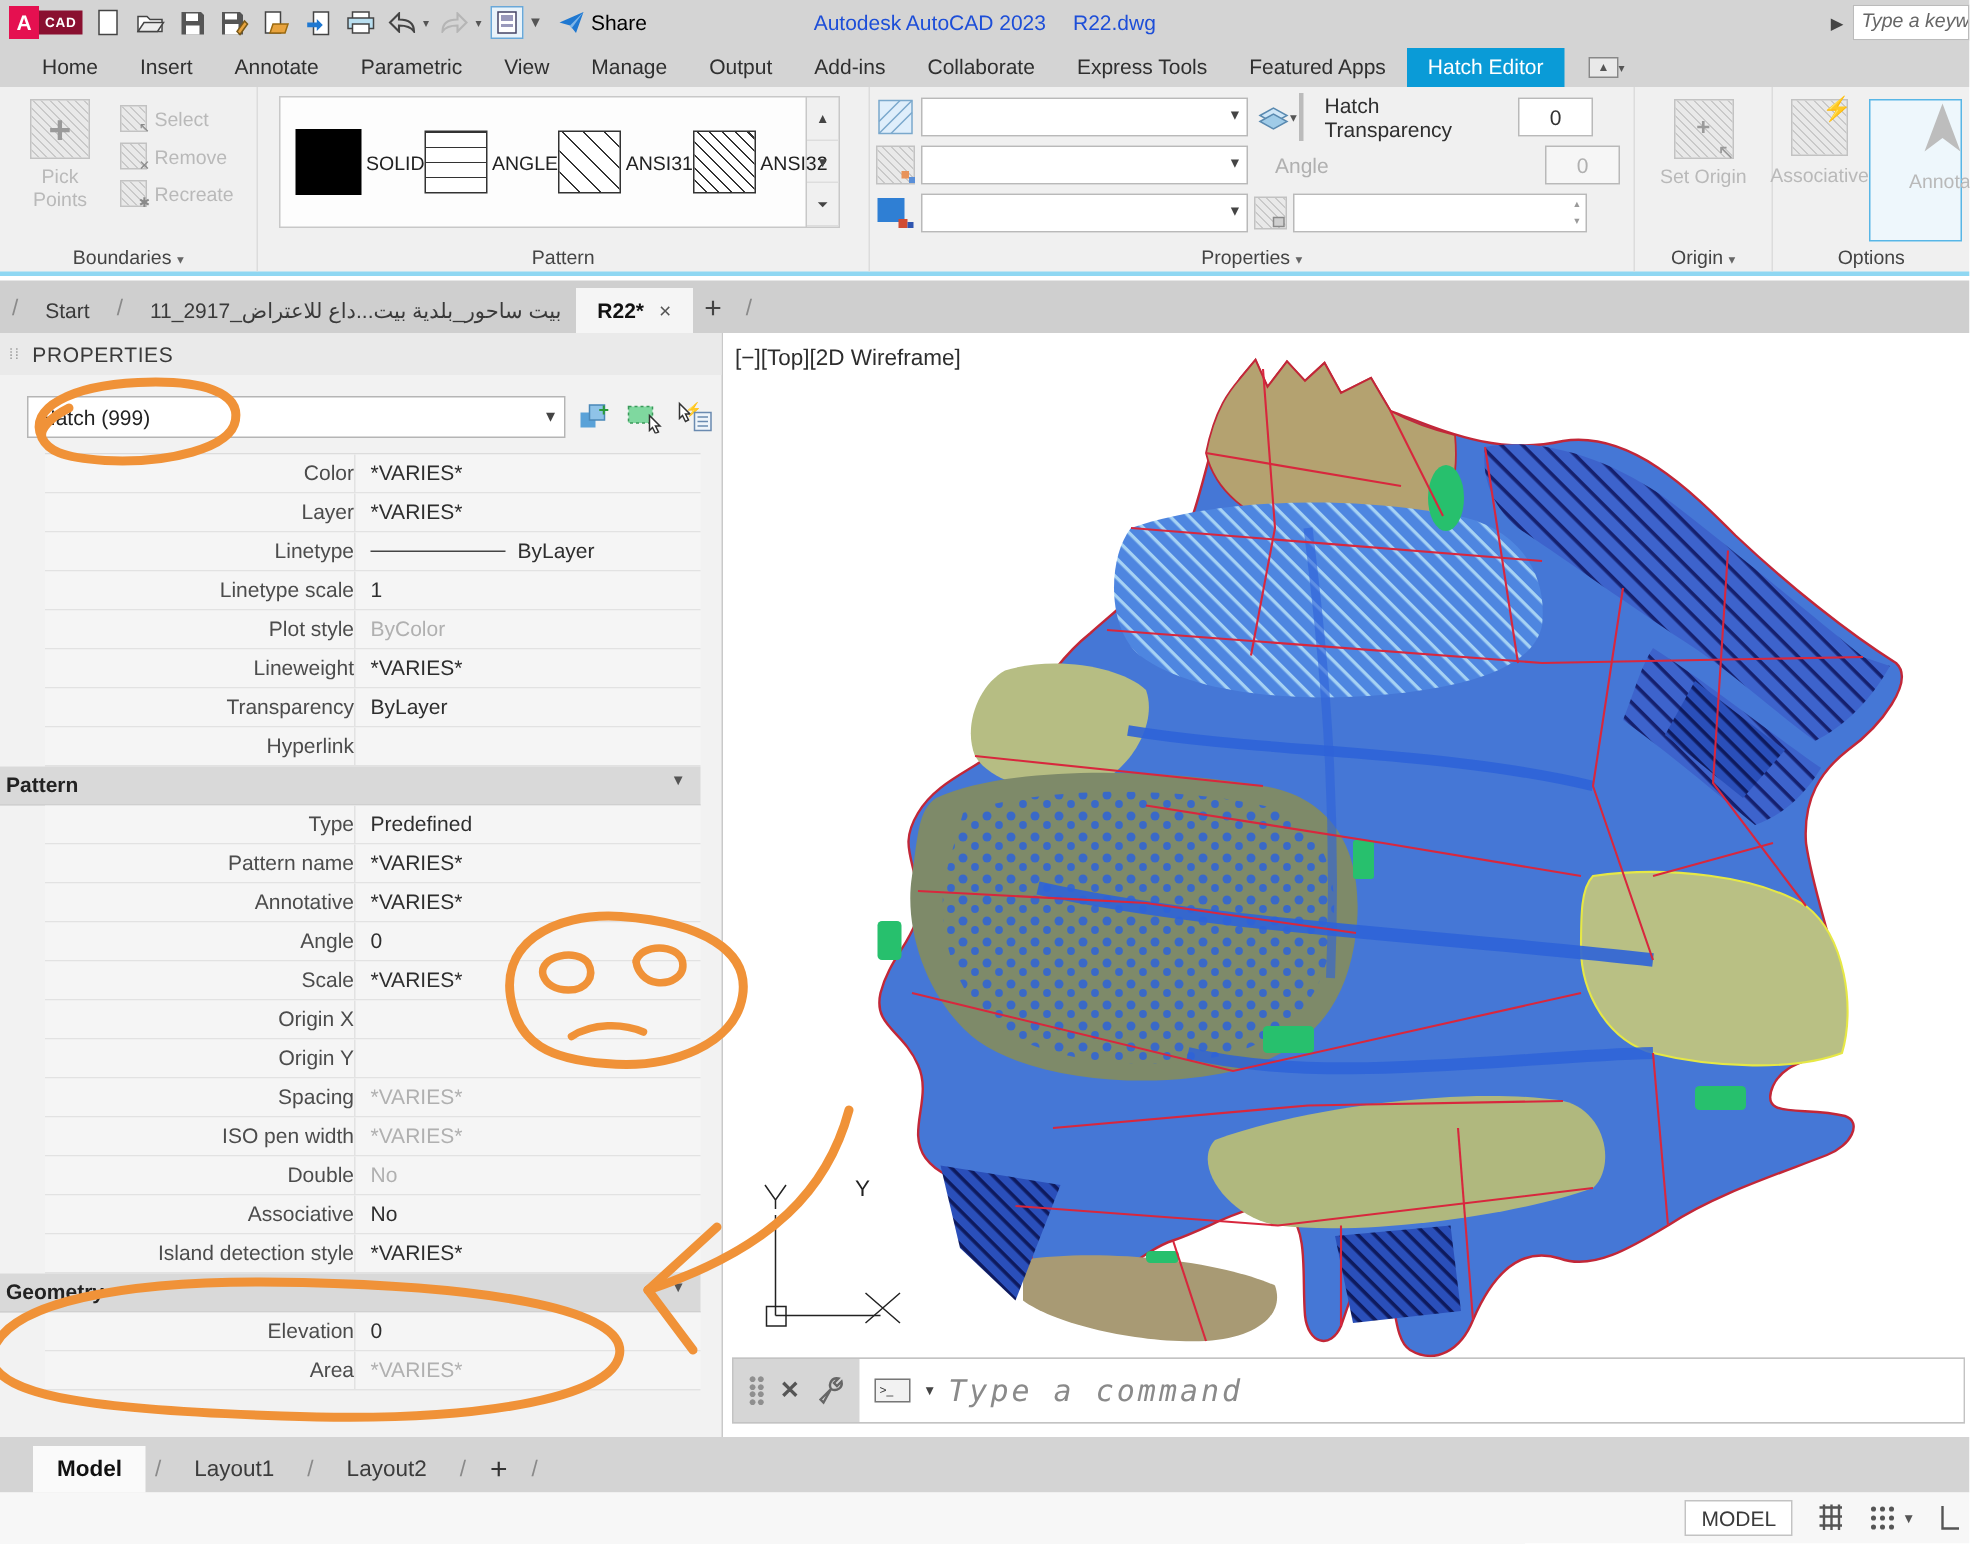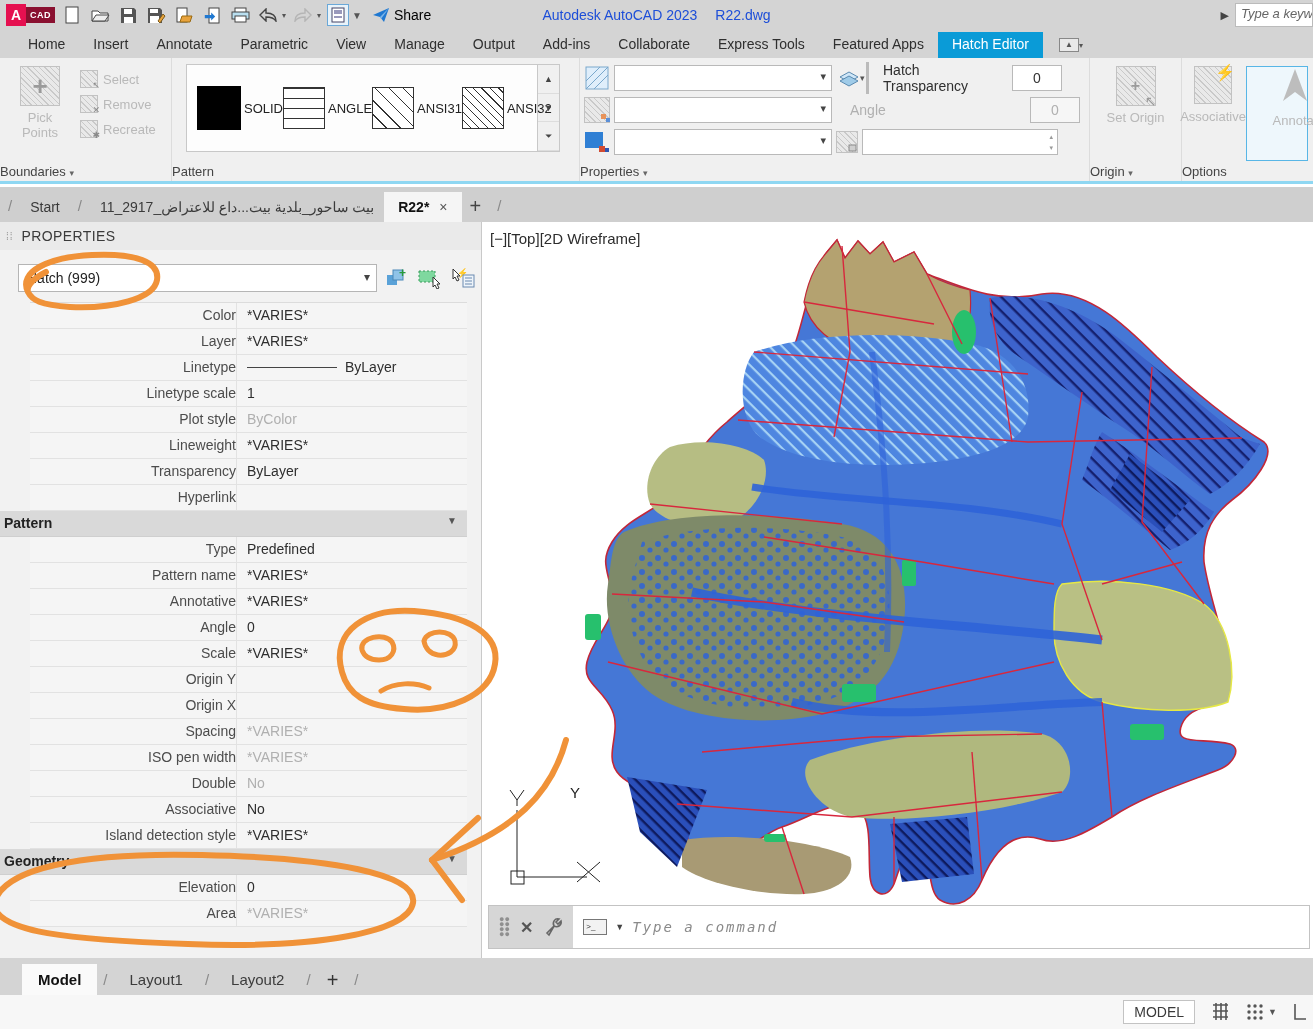--- a/index.html
+++ b/index.html
@@ -26,21 +26,21 @@
   
   .tabsrow { position:absolute; left:0; top:30px; width:1313px; height:28px; background:#d4d4d4; display:flex; align-items:flex-end; padding-left:14px; }
   .rtab { padding:4px 14px 6px; font-size:14px; color:#2f2f2f; cursor:pointer; }
   .rtab.active { background:#0a9bd7; color:#fff; }
   .panelmin { display:flex; align-items:center; margin-left:16px; gap:3px; padding-bottom:6px; }
   .panelmin .box { width:20px; height:14px; border:1px solid #888; background:#e9e9e9; font-size:8px; color:#555; text-align:center; line-height:12px; }
 
   
   .ribbon { position:absolute; left:0; top:58px; width:1313px; height:126px; background:#f0f0f0; border-bottom:3px solid #8fd7f2; display:flex; }
   .panel { position:relative; height:100%; border-right:1px solid #dcdcdc; }
-  .panel-label { position:absolute; left:0; right:0; bottom:2px; text-align:left; font-size:13px; color:#444; }
+  .panel-label { position:absolute; left:0; right:0; bottom:2px; text-align:center; font-size:13px; color:#444; }
   .panel-label .pl-arrow { font-size:9px; color:#666; }
   .disab { color:#b9b9b9; }
   .hatchsq { background:repeating-linear-gradient(45deg,#e9e9e9 0 3px,#c9c9c9 3px 4px); border:1px solid #c2c2c2; }
 
   .p-bound { width:172px; display:flex; padding:8px 4px 20px 8px; gap:8px; }
   .bigbtn { width:64px; display:flex; flex-direction:column; align-items:center; gap:4px; font-size:13px; text-align:center; }
   .bigbtn .ic { width:40px; height:40px; position:relative; }
   .bigbtn .plus { position:absolute; inset:0; display:flex; align-items:center; justify-content:center; font-size:26px; color:#9a9a9a; font-weight:bold; }
   .smallcol { display:flex; flex-direction:column; gap:7px; padding-top:4px; }
   .smallitem { display:flex; align-items:center; gap:5px; font-size:13px; }
@@ -108,21 +108,21 @@
   .ucs { position:absolute; left:10px; top:560px; width:120px; height:110px; }
   .ucs text { font-family:"Liberation Sans",sans-serif; font-size:15px; fill:#222; }
 
   
   .cmddock { position:absolute; left:6px; top:683px; width:822px; height:44px; display:flex; background:#d6d6d6; border:1px solid #c3c3c3; align-items:stretch; }
   .cmd-left { display:flex; align-items:center; gap:10px; padding:0 10px; }
   .cmd-grip { color:#8f8f8f; font-size:9px; line-height:5px; }
   .cmd-x { color:#555; font-size:16px; font-weight:bold; }
   .cmd-input { flex:1; background:#fff; display:flex; align-items:center; gap:8px; padding-left:10px; }
   .prompt-ic { width:24px; height:16px; border:1px solid #777; background:#f2f2f2; font-size:8px; color:#333; padding-left:2px; line-height:13px; }
-  .cmd-text { font-family:"DejaVu Sans Mono", monospace; font-style:italic; color:#8a8a8a; font-size:14px; letter-spacing:2px; }
+  .cmd-text { font-family:"DejaVu Sans Mono", monospace; font-style:italic; color:#8a8a8a; font-size:20px; letter-spacing:2px; }
 
   
   .layoutbar { position:absolute; left:0; top:958px; width:1313px; height:37px; background:#d4d4d4; display:flex; align-items:flex-end; padding-left:22px; font-size:15px; color:#3c3c3c; }
   .ltab { padding:7px 16px; }
   .ltab.active { background:#fafafa; font-weight:bold; color:#111; }
   .l-slash { color:#8a8a8a; padding:0 6px 7px; }
   .l-plus { font-size:20px; color:#333; padding:0 10px 3px; }
 
   
   .statusbar { position:absolute; left:0; top:995px; width:1313px; height:34px; background:#f7f7f7; display:flex; align-items:center; justify-content:flex-end; gap:14px; padding-right:6px; font-size:14px; color:#3a3a3a; }
@@ -462,25 +462,25 @@
       </div>
     <div class="prow2">
         <div class="lbl">Angle</div>
         <div class="val">0</div>
       </div>
     <div class="prow2">
         <div class="lbl">Scale</div>
         <div class="val">*VARIES*</div>
       </div>
     <div class="prow2">
+        <div class="lbl">Origin X</div>
+        <div class="val"></div>
+      </div>
+    <div class="prow2">
         <div class="lbl">Origin Y</div>
-        <div class="val"></div>
-      </div>
-    <div class="prow2">
-        <div class="lbl">Origin X</div>
         <div class="val"></div>
       </div>
     <div class="prow2">
         <div class="lbl">Spacing</div>
         <div class="val dim">*VARIES*</div>
       </div>
     <div class="prow2">
         <div class="lbl">ISO pen width</div>
         <div class="val dim">*VARIES*</div>
       </div>

